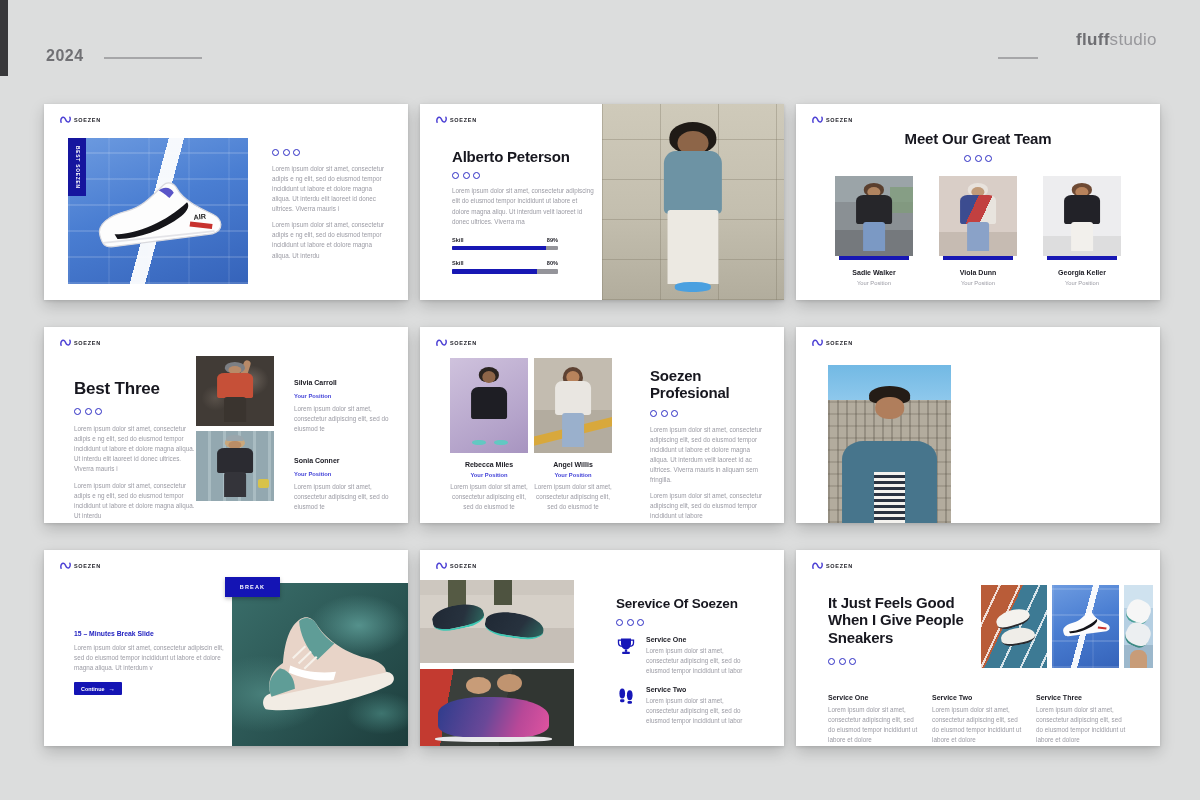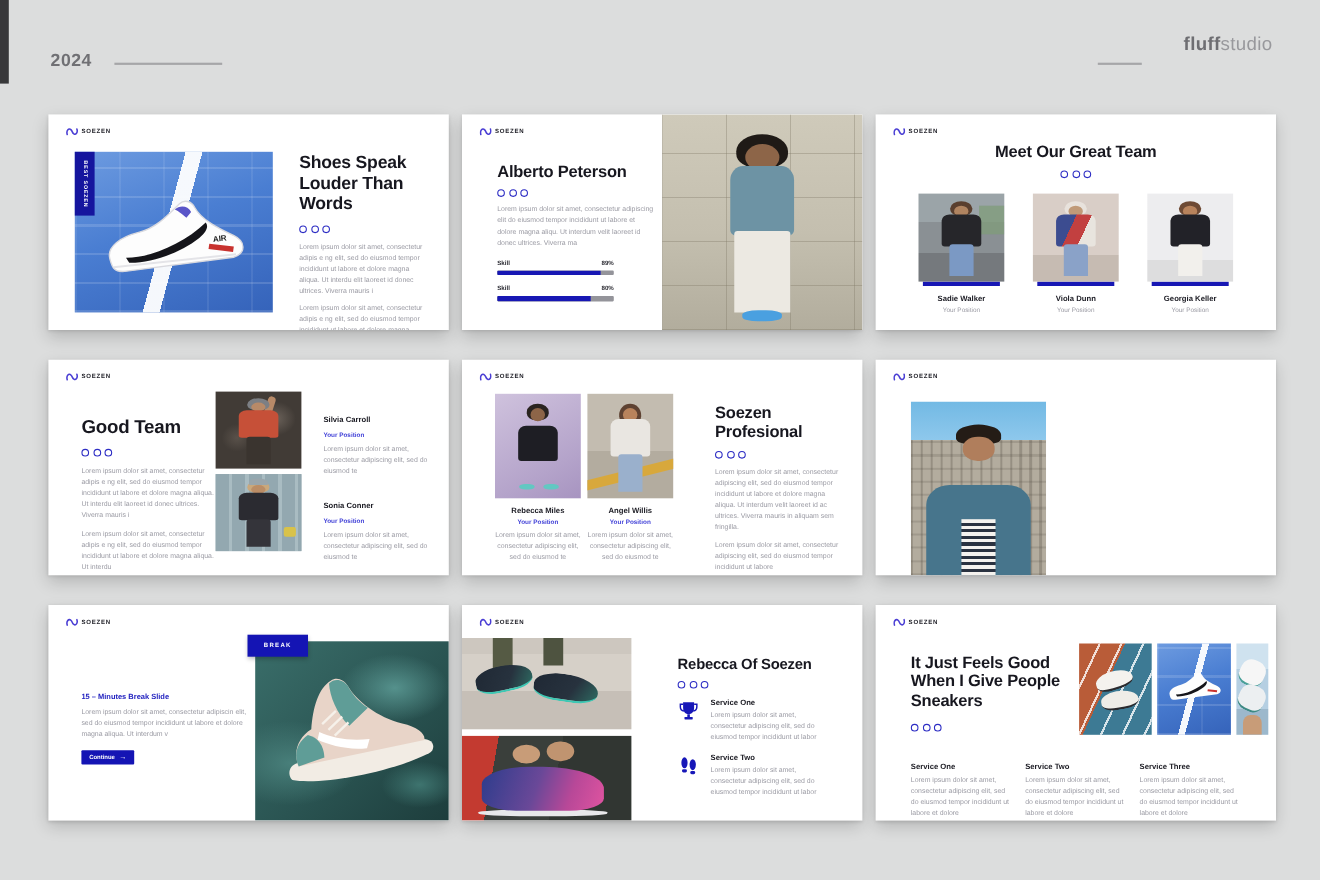--- a/index.html
+++ b/index.html
@@ -237,21 +237,20 @@
         <path d="M10 44 C8 34 20 28 34 26 C48 24 58 14 66 8 C70 5 75 7 77 12 C81 22 94 30 104 36 C112 41 112 50 102 52 L20 54 C12 54 11 50 10 44 Z" fill="#fdfdfd" stroke="#d9d9de" stroke-width="1"></path>
         <path d="M62 12 C66 9 72 10 74 15 L70 19 C66 15 64 13 62 12 Z" fill="#5a55c8"></path>
         <path d="M22 44 C40 46 66 38 84 24 C86 27 84 31 78 35 C62 45 40 50 24 48 Z" fill="#15151a"></path>
         <path d="M85 40 L103 44 L102 48 L84 44 Z" fill="#c8322e"></path>
         <path d="M12 50 L104 50" stroke="#e4e4e8" stroke-width="1.5"></path>
         <text x="88" y="39" font-size="6" font-weight="bold" fill="#1a1a1a">AIR</text>
       </svg>
     </div>
     <div class="tag-vert">BEST SOEZEN</div>
     <div class="content">
-      <h2 class="ttl">Shoes Speak Louder Than Words</h2>
       <div class="dots">
           <i></i>
           <i></i>
           <i></i>
         </div>
       <p class="p">Lorem ipsum dolor sit amet, consectetur adipis e ng elit, sed do eiusmod tempor incididunt ut labore et dolore magna aliqua. Ut interdu elit laoreet id donec ultrices. Viverra mauris i</p>
       <p class="p">Lorem ipsum dolor sit amet, consectetur adipis e ng elit, sed do eiusmod tempor incididunt ut labore et dolore magna aliqua. Ut interdu</p>
     </div>
   </section>
 
@@ -352,21 +351,21 @@
   </section>
 
   <section class="slide c1 r2 s4">
     <div class="logo">
       <svg viewBox="0 0 20 14">
           <path d="M2 12 C0 5 5 1 8 4 C11 7 10 9 13 11 C16 13 20 9 18 3" stroke="#4b3fd4" fill="none" stroke-width="2.6" stroke-linecap="round"></path>
         </svg>
       <span>SOEZEN</span>
     </div>
     <div class="content">
-      <h2 class="ttl">Good Team</h2>
+      <h2 class="ttl">Best Three</h2>
       <div class="dots">
           <i></i>
           <i></i>
           <i></i>
         </div>
       <p class="p">Lorem ipsum dolor sit amet, consectetur adipis e ng elit, sed do eiusmod tempor incididunt ut labore et dolore magna aliqua. Ut interdu elit laoreet id donec ultrices. Viverra mauris i</p>
       <p class="p">Lorem ipsum dolor sit amet, consectetur adipis e ng elit, sed do eiusmod tempor incididunt ut labore et dolore magna aliqua. Ut interdu</p>
     </div>
     <div class="photo pm-silvia pf">
         <i class="fg arm"></i>
@@ -496,21 +495,21 @@
         <i class="fg shoe1"></i>
         <i class="fg shoe2"></i>
     </div>
     <div class="photo ph-tying">
       <i class="fg sole"></i>
         <i class="fg shoe"></i>
         <i class="fg hand1"></i>
         <i class="fg hand2"></i>
     </div>
     <div class="content">
-      <h2 class="ttl">Rebecca Of Soezen</h2>
+      <h2 class="ttl">Serevice Of Soezen</h2>
       <div class="dots">
           <i></i>
           <i></i>
           <i></i>
         </div>
       <div class="svc">
         <div class="ic">
           <svg viewBox="0 0 24 24">
               <path d="M6 3 H18 V9 C18 13.5 15.3 16 12 16 C8.7 16 6 13.5 6 9 Z" fill="#1717b8"></path>
               <path d="M6 5 H3 V8 C3 10.5 4.5 12 7 12.5" stroke="#1717b8" stroke-width="1.6" fill="none"></path>

